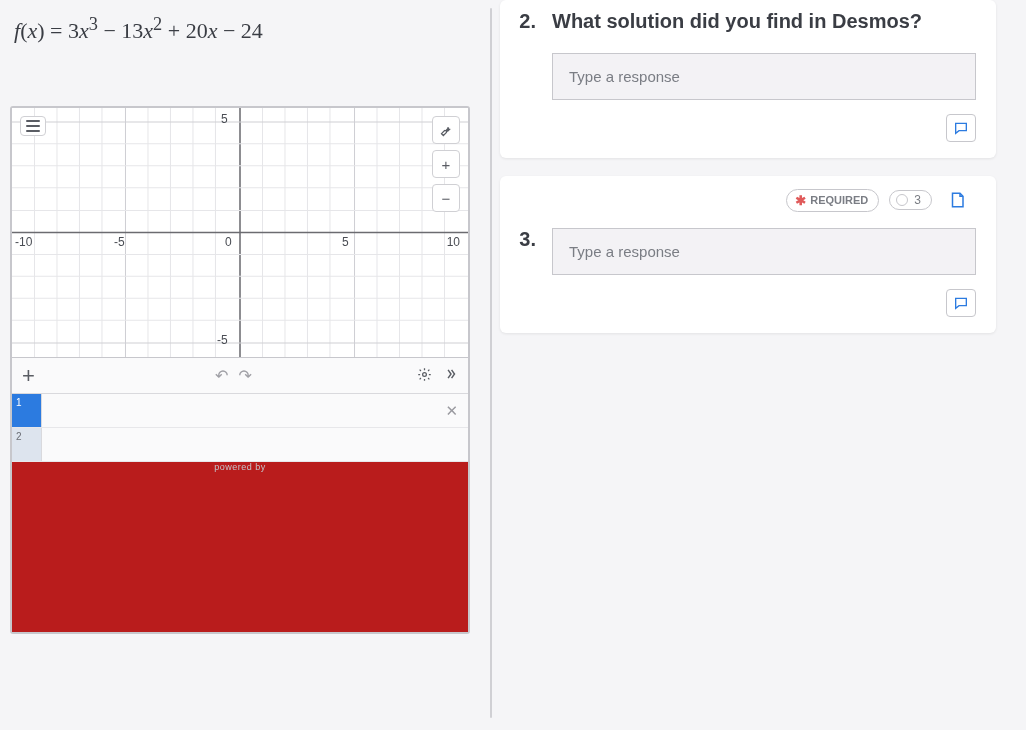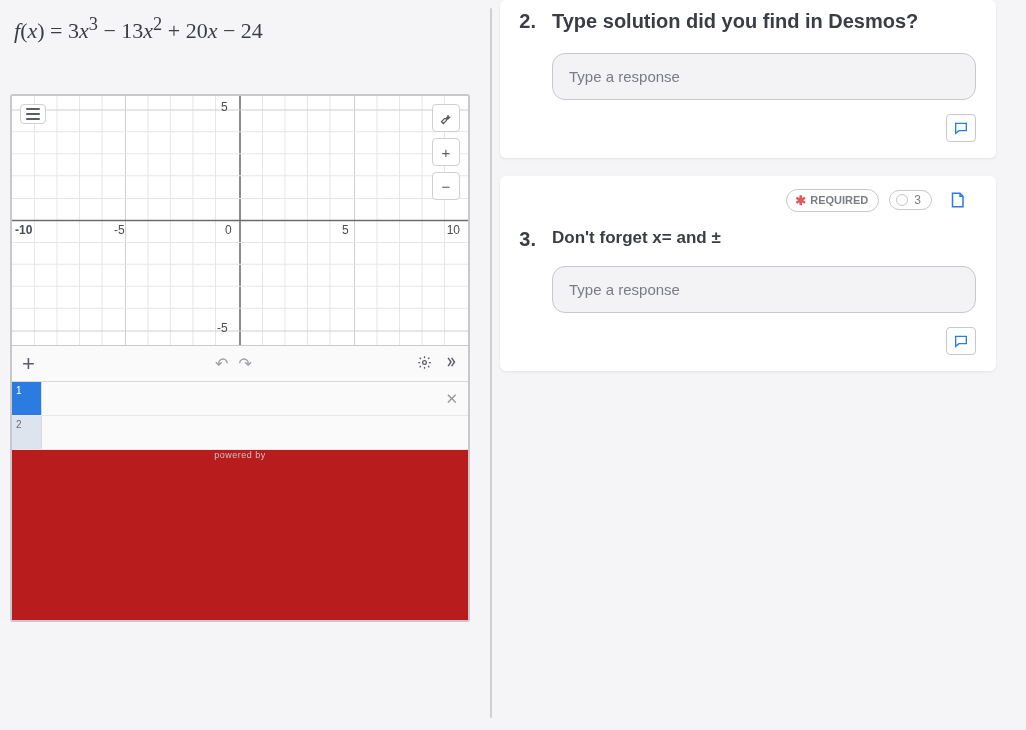--- a/index.html
+++ b/index.html
@@ -10,20 +10,21 @@
     height: 730px;
     overflow: hidden;
     display: flex;
     color: #2a2d34;
   }
   .left {
     width: 490px;
     padding: 10px 20px 10px 10px;
     display: flex;
     flex-direction: column;
+    gap: 12px;
   }
   .right {
     flex: 1;
     padding: 0 30px 10px 8px;
     position: relative;
   }
   .divider {
     width: 2px;
     background: #d0d0d4;
     border-radius: 1px;
@@ -165,21 +166,21 @@
     font-weight: 700;
     color: #3a3d44;
     margin-bottom: 18px;
   }
   .response-box {
     border: 1.5px solid #c7c7cc;
     background: #f3f2f5;
     padding: 14px 16px;
     font-size: 15px;
     color: #7a7d84;
-    border-radius: 13px;
+    border-radius: 0;
   }
   .q-footer {
     display:flex;
     justify-content:flex-end;
     margin-top: 14px;
   }
   .chat-icon-btn {
     width: 30px; height: 28px;
     border: 1.5px solid #c7c7cc;
     border-radius: 4px;
@@ -266,21 +267,21 @@
             <line class="minor" x1="0" y1="80" x2="446" y2="80"></line>
             <line class="minor" x1="0" y1="103" x2="446" y2="103"></line>
           <line class="axis" x1="0" y1="125" x2="446" y2="125"></line>
           <line class="minor" x1="0" y1="147" x2="446" y2="147"></line>
             <line class="minor" x1="0" y1="169" x2="446" y2="169"></line>
             <line class="minor" x1="0" y1="191" x2="446" y2="191"></line>
             <line class="minor" x1="0" y1="213" x2="446" y2="213"></line>
           <line class="major" x1="0" y1="236" x2="446" y2="236"></line>
         </g>
       </svg>
-      <span class="axis-label" style="left:3px; top:127px;font-weight:bold;">-10</span>
+      <span class="axis-label" style="left:3px; top:127px;">-10</span>
       <span class="axis-label" style="left:102px; top:127px;">-5</span>
       <span class="axis-label" style="left:213px; top:127px;">0</span>
       <span class="axis-label" style="left:330px; top:127px;">5</span>
       <span class="axis-label" style="right:8px; top:127px;">10</span>
       <span class="axis-label" style="left:209px; top:4px;">5</span>
       <span class="axis-label" style="left:205px; top:225px;">-5</span>
 
       <div class="hamburger">
           <span></span>
           <span></span>
@@ -339,21 +340,21 @@
 </div>
 
 <div class="divider"></div>
 
 <div class="right">
 
   <div class="q-block">
     <div class="q-row">
       <div class="q-num">2.</div>
       <div class="q-body">
-        <div class="q-title">Type solution did you find in Desmos?</div>
+        <div class="q-title">What solution did you find in Desmos?</div>
         <div class="response-box">Type a response</div>
         <div class="q-footer">
           <div class="chat-icon-btn">
             <svg class="chat-svg" viewBox="0 0 24 24">
                 <path d="M4 5h16v11H9l-5 4V5z"></path>
               </svg>
           </div>
         </div>
       </div>
     </div>
@@ -372,21 +373,20 @@
       <div class="note-icon">
         <svg viewBox="0 0 24 24">
             <path d="M6 3h10l4 4v14H6z"></path>
             <path d="M16 3v4h4"></path>
           </svg>
       </div>
     </div>
     <div class="q-row">
       <div class="q-num">3.</div>
       <div class="q-body">
-        <div class="q-sub">Don't forget x= and ±</div>
         <div class="response-box">Type a response</div>
         <div class="q-footer">
           <div class="chat-icon-btn">
             <svg class="chat-svg" viewBox="0 0 24 24">
                 <path d="M4 5h16v11H9l-5 4V5z"></path>
               </svg>
           </div>
         </div>
       </div>
     </div>

